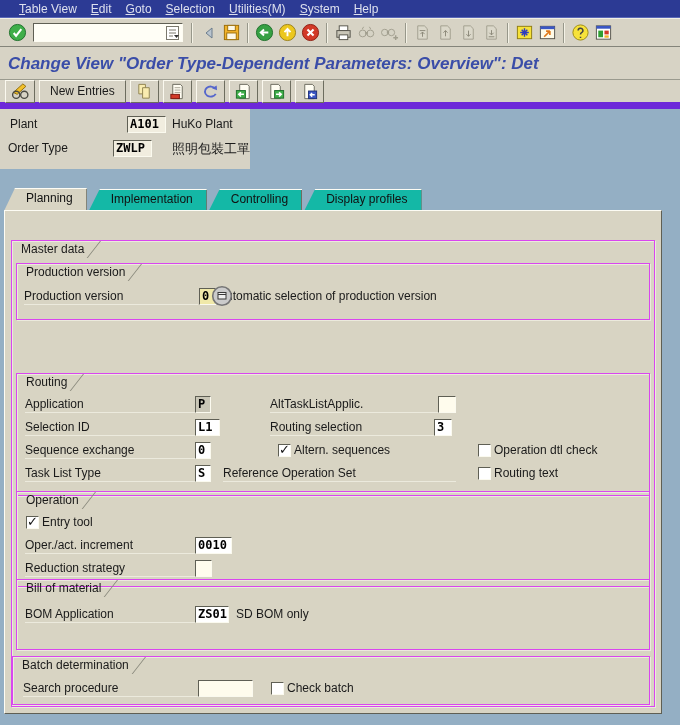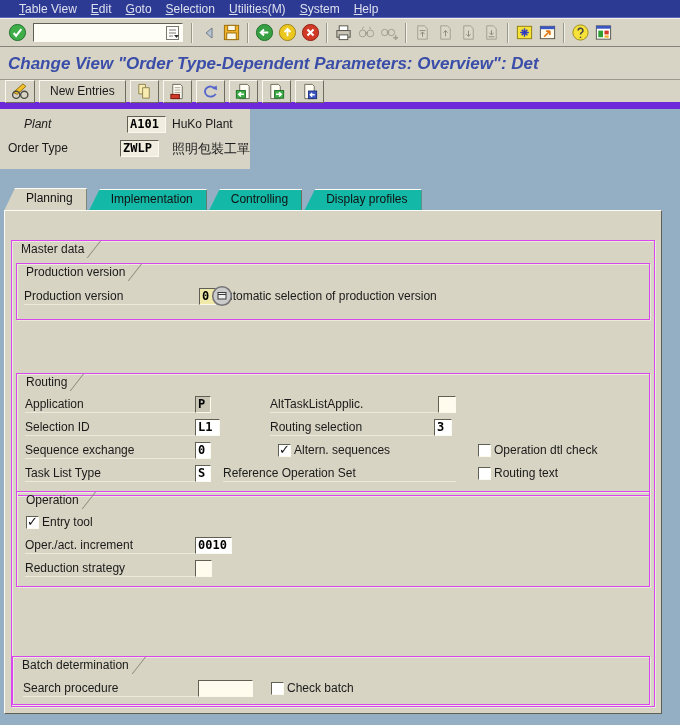--- a/index.html
+++ b/index.html
@@ -309,25 +309,25 @@
         <svg width="19" height="19" viewBox="0 0 20 20">
           <path d="M5 2.5 h8 l2 2 v13 h-10 z" fill="#fffdf2" stroke="#6b6a5e"></path>
           <rect x="9" y="9.5" width="8.5" height="8" fill="#3a56c4" stroke="#1e2f7a"></rect>
           <path d="M15.5 13.5 h-4.5 M12.8 11.5 L10.8 13.5 l2 2" stroke="#fff" stroke-width="1.5" fill="none"></path>
         </svg>
       </span>
   </div>
 </div>
 
 <div class="headerarea"></div>
-<span class="hlabel" style="left:24px;top:116px;font-style:italic;">Plant</span>
+<span class="hlabel" style="left:10px;top:116px;">Plant</span>
 <div class="fld ro" style="left:127px;top:116px;width:39px;">A101</div>
 <span class="hlabel" style="left:172px;top:116px;">HuKo Plant</span>
 <span class="hlabel" style="left:8px;top:140px;">Order Type</span>
-<div class="fld ro" style="left:120px;top:140px;width:39px;">ZWLP</div>
+<div class="fld ro" style="left:113px;top:140px;width:39px;">ZWLP</div>
 <span class="hlabel" style="left:172px;top:140px;font-size:13px;">照明包裝工單</span>
 
 <div class="tabstrip">
   <div class="tab active">Planning</div>
   <div class="tab">Implementation</div>
   <div class="tab">Controlling</div>
   <div class="tab">Display profiles</div>
 </div>
 
 <div class="panel">
@@ -378,20 +378,26 @@
     <div class="gbox" style="left:4px;top:230px;width:634px;height:96px;margin-top:20px;">
       <span class="gcap">Operation</span>
       <span class="cb checked" style="left:9px;top:24px;"></span>
       <span class="cblabel" style="left:25px;top:23px;">Entry tool</span>
       <span class="lbl" style="left:8px;top:45px;width:170px;">Oper./act. increment</span>
       <div class="fld" style="left:178px;top:45px;width:37px;">0010</div>
       <span class="lbl" style="left:8px;top:68px;width:170px;">Reduction strategy</span>
       <div class="fld cream" style="left:178px;top:68px;width:17px;"></div>
     </div>
 
+    <div class="gbox" style="left:4px;top:338px;width:634px;height:71px;">
+      <span class="gcap">Bill of material</span>
+      <span class="lbl" style="left:8px;top:26px;width:170px;">BOM Application</span>
+      <div class="fld" style="left:178px;top:26px;width:34px;">ZS01</div>
+      <span class="txt" style="left:219px;top:26px;">SD BOM only</span>
+    </div>
 
     <div class="gbox" style="left:0px;top:415px;width:638px;height:49px;">
       <span class="gcap">Batch determination</span>
       <span class="lbl" style="left:10px;top:23px;width:175px;">Search procedure</span>
       <div class="fld cream" style="left:185px;top:23px;width:55px;"></div>
       <span class="cb" style="left:258px;top:25px;"></span>
       <span class="cblabel" style="left:274px;top:24px;">Check batch</span>
     </div>
 
   </div>

